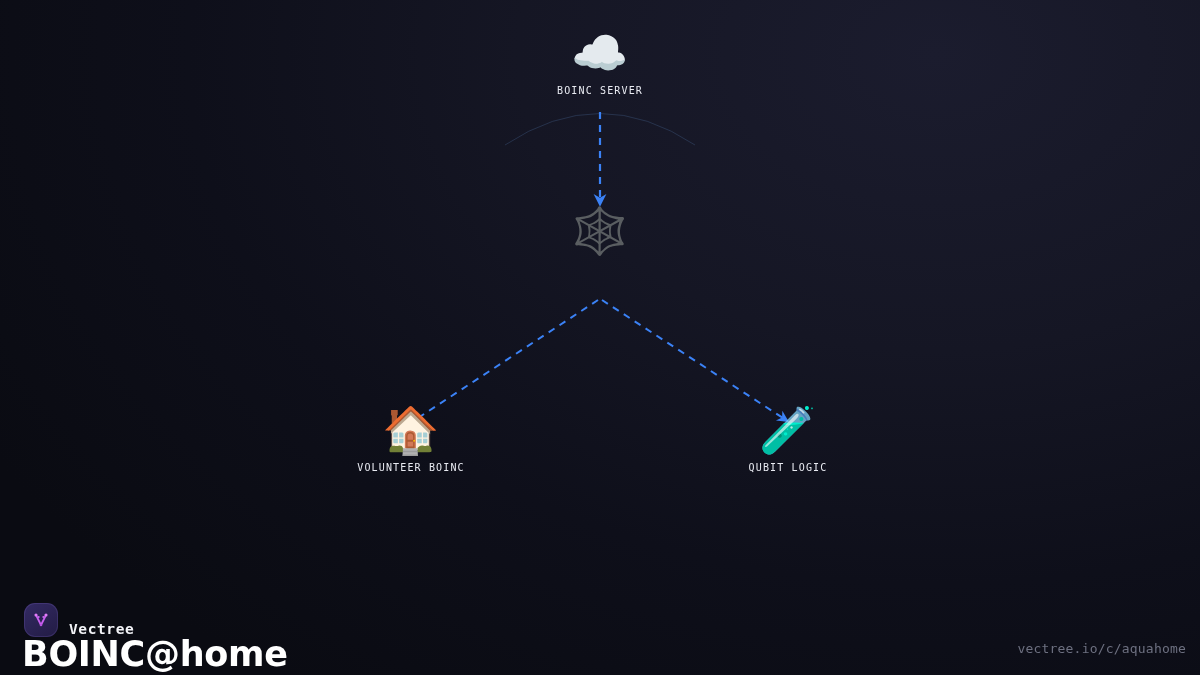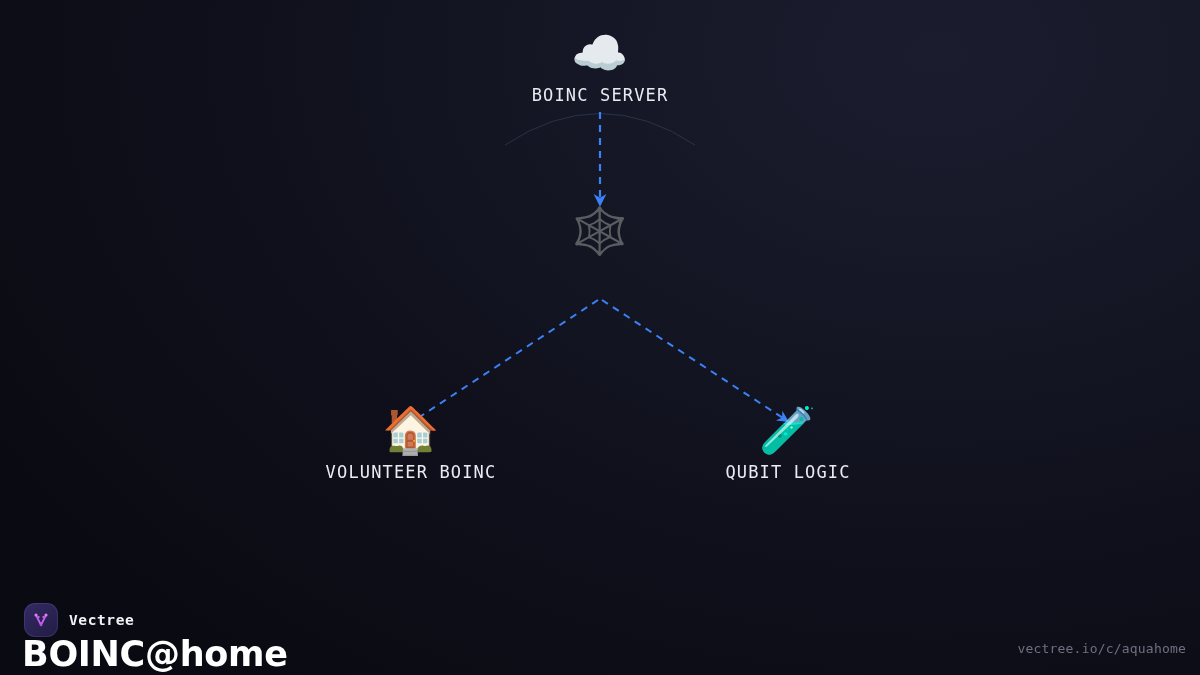--- a/index.html
+++ b/index.html
@@ -43,21 +43,21 @@
   .node-icon {
     font-family: "DejaVu Sans", sans-serif;
     line-height: 1;
     display: block;
     text-align: center;
   }
   .node-label {
     display: block;
     margin-top: 9px;
     font-family: "DejaVu Sans Mono", "Liberation Mono", monospace;
-    font-size: 17px;
+    font-size: 10px;
     letter-spacing: 1.15px;
     color: #e9ebf2;
     white-space: nowrap;
     text-align: center;
   }
 
   #node-boinc      { left: 600px; top: 30px; }
   #node-boinc .node-icon  { font-size: 46px; }
   #node-graph      { left: 600px; top: 208px; }
   #node-graph .node-icon  { font-size: 46px; filter: grayscale(0.15) brightness(0.95); }
@@ -72,21 +72,21 @@
     left: 0;
     bottom: 0;
     width: 1200px;
     height: 125px;
   }
   #brand-row {
     position: absolute;
     left: 24px;
     top: 53px;
     display: flex;
-    align-items: center;
+    align-items: flex-end;
     gap: 11px;
   }
   #brand-logo {
     width: 34px;
     height: 34px;
     border-radius: 11px;
     background: linear-gradient(145deg, #332a63 0%, #2a2252 55%, #221c44 100%);
     box-shadow: 0 0 0 1px rgba(150,120,230,0.18) inset;
     display: flex;
     align-items: center;

